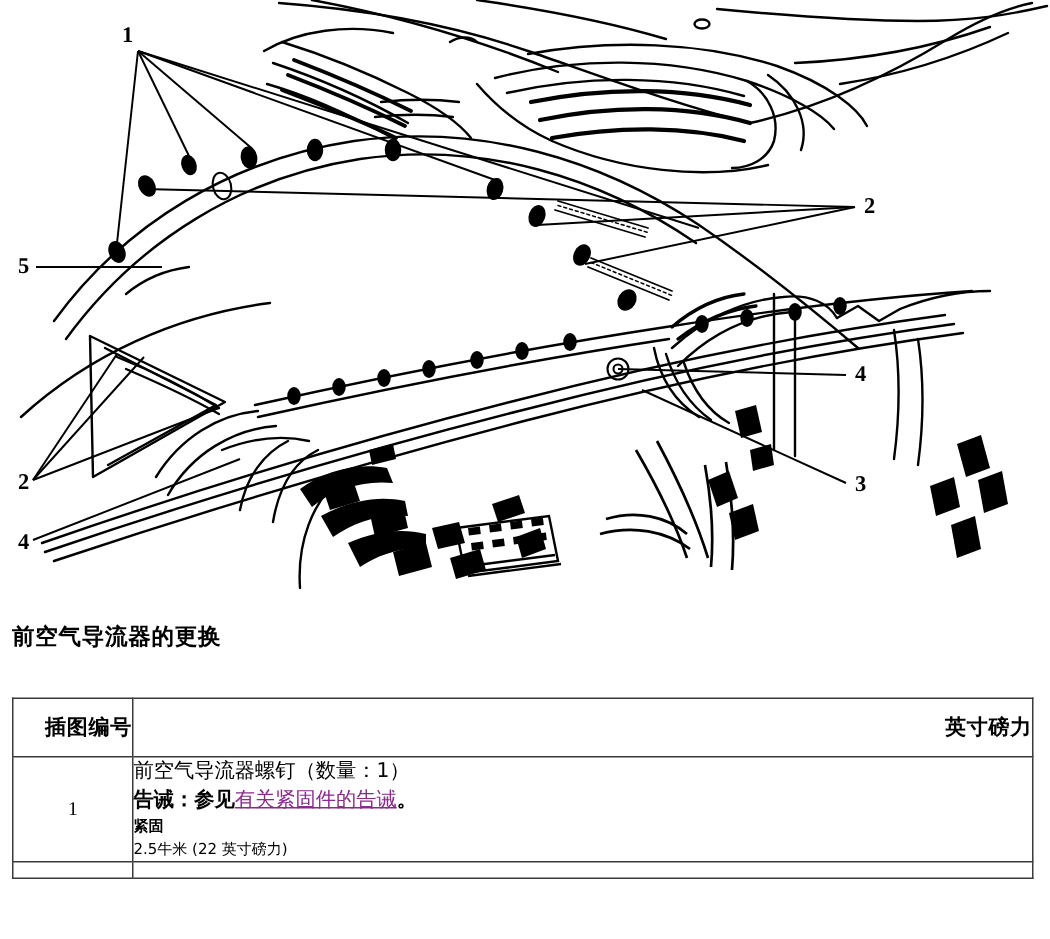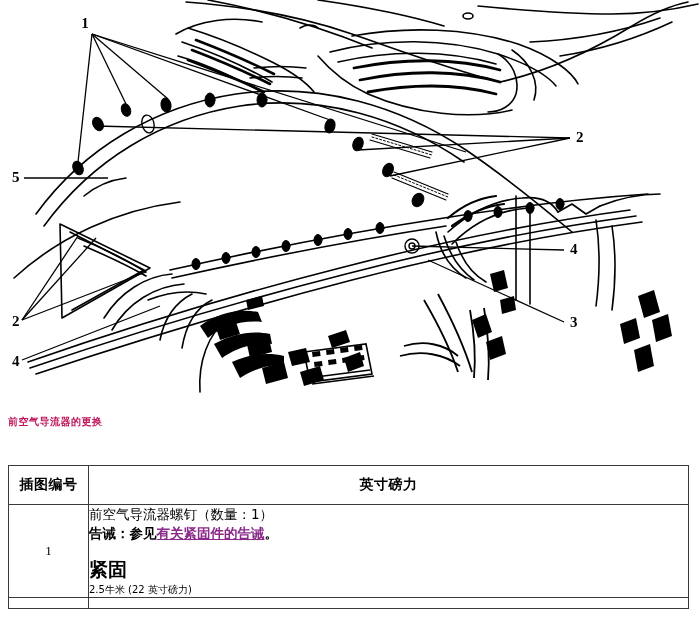--- a/index.html
+++ b/index.html
@@ -35,24 +35,24 @@
     font-size: 15px;
     fill: #000000;
   }
 
   
   #section-heading {
     position: absolute;
     left: 8px;
     top: 415px;
     font-family: "DejaVu Sans", "Liberation Sans", sans-serif;
-    font-size: 10px;
+    font-size: 15px;
     font-weight: 600;
     letter-spacing: 0.5px;
-    color: #be185d;
+    color: #000000;
     white-space: nowrap;
   }
 
   
   #parts-table-wrap {
     position: absolute;
     left: 8px;
     top: 465px;
     width: 680px;
   }
@@ -68,21 +68,21 @@
     vertical-align: middle;
     padding: 0;
   }
   col.c-num { width: 80px; }
   col.c-name { width: 600px; }
 
   th.hdr {
     height: 38px;
     font-size: 14px;
     font-weight: 600;
-    text-align: center;
+    text-align: right;
     letter-spacing: 0.5px;
     background: #ffffff;
   }
 
   td.cell-num {
     text-align: center;
     font-family: "Liberation Serif", "DejaVu Serif", serif;
     font-size: 13px;
   }
   td.cell-desc {
@@ -90,27 +90,27 @@
     line-height: 1.38;
     font-size: 13.5px;
   }
   .desc-line { white-space: nowrap; }
   .desc-line.plain { font-weight: 400; }
   .caution-label { font-weight: bold; margin-top: 40px; }
   .caution-lead { font-weight: bold; }
   a.xref {
     color: #8a2a8a;
     text-decoration: underline;
-    font-weight: bold;
+    font-weight: normal;
   }
   .period { font-weight: bold; }
   .torque-title {
     font-weight: bold;
-    font-size: 19px;
-    margin-top: 14px;
+    font-size: 10px;
+    margin-top: 3px;
   }
   .torque-value {
     font-size: 10px;
     margin-top: 1px;
   }
   tr.row-partial td { height: 10px; }
 </style>
 </head>
 <body>
 

